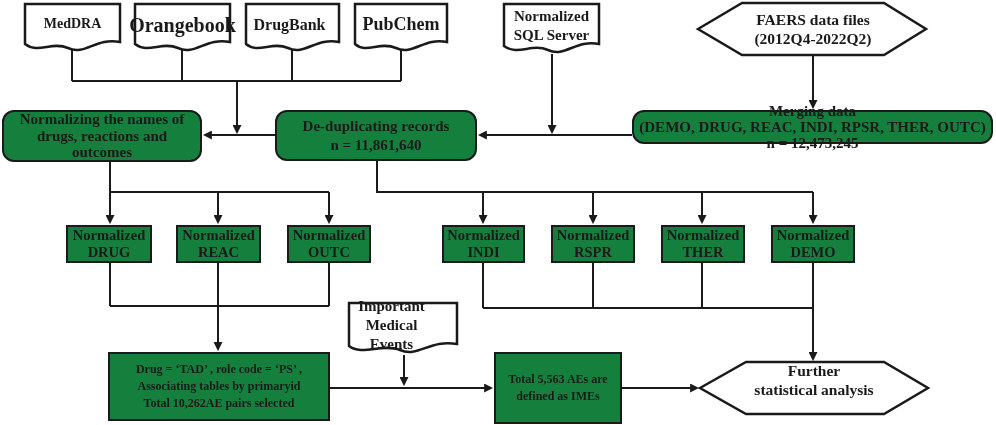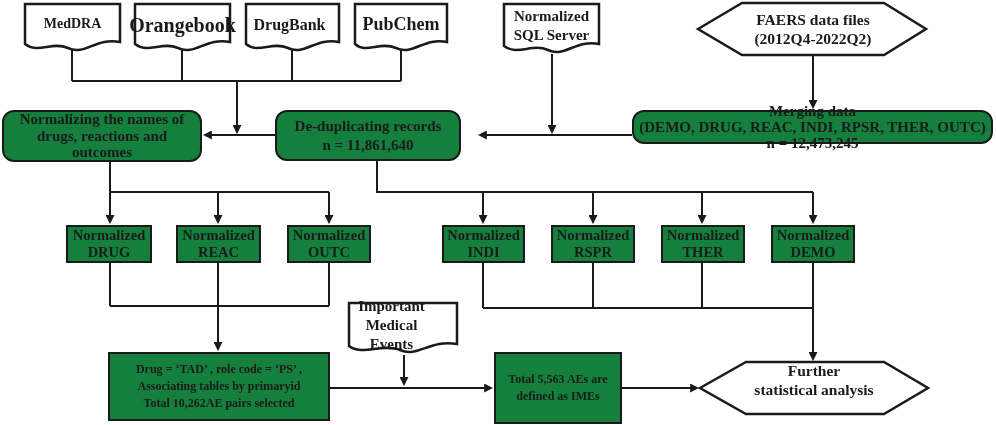--- a/index.html
+++ b/index.html
@@ -101,21 +101,21 @@
   <div class="lbl" style="left:698px;top:3px;width:230px;height:52px;font-size:15.5px;line-height:1.25;">FAERS data files
 (2012Q4-2022Q2)</div>
   <div class="lbl" style="left:348px;top:303px;width:87px;height:45px;font-size:15px;line-height:1.25;">Important
 Medical Events</div>
   <div class="lbl" style="left:700px;top:362px;width:228px;height:36px;font-size:15.5px;line-height:1.25;">Further
 statistical analysis</div>
 
   <div class="node rounded" style="left:2px;top:110px;width:200px;height:52px;line-height:1.12;">Normalizing the names of
 drugs, reactions and
 outcomes</div>
-  <div class="node rounded" style="left:275px;top:110px;width:186px;height:51px;line-height:1.25;">De-duplicating records
+  <div class="node rounded" style="left:275px;top:110px;width:202px;height:51px;line-height:1.25;">De-duplicating records
 n = 11,861,640</div>
   <div class="node rounded" style="left:632px;top:110px;width:361px;height:34px;line-height:1.08;">Merging data
 (DEMO, DRUG, REAC, INDI, RPSR, THER, OUTC)
 n = 12,473,245</div>
 
   <div class="node" style="left:66px;top:225px;width:86px;height:38px;font-size:14.5px;line-height:1.15;">Normalized
 DRUG</div>
   <div class="node" style="left:176px;top:225px;width:85px;height:38px;font-size:14.5px;line-height:1.15;">Normalized
 REAC</div>
   <div class="node" style="left:287px;top:225px;width:84px;height:38px;font-size:14.5px;line-height:1.15;">Normalized

